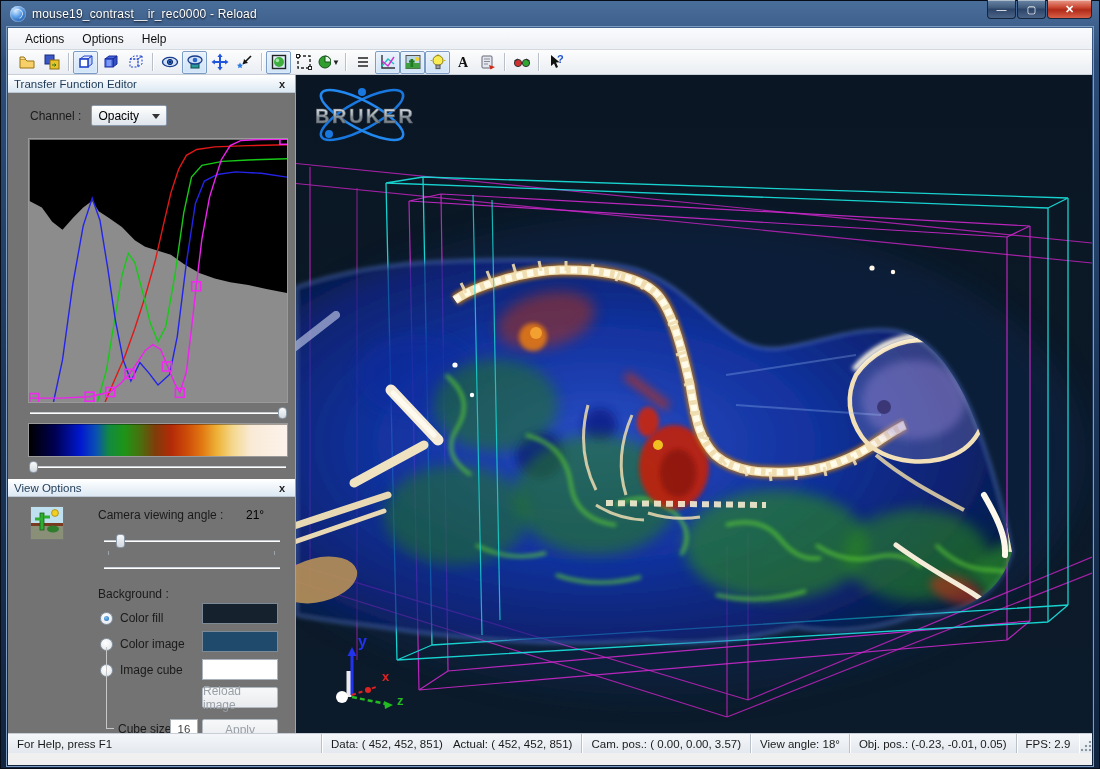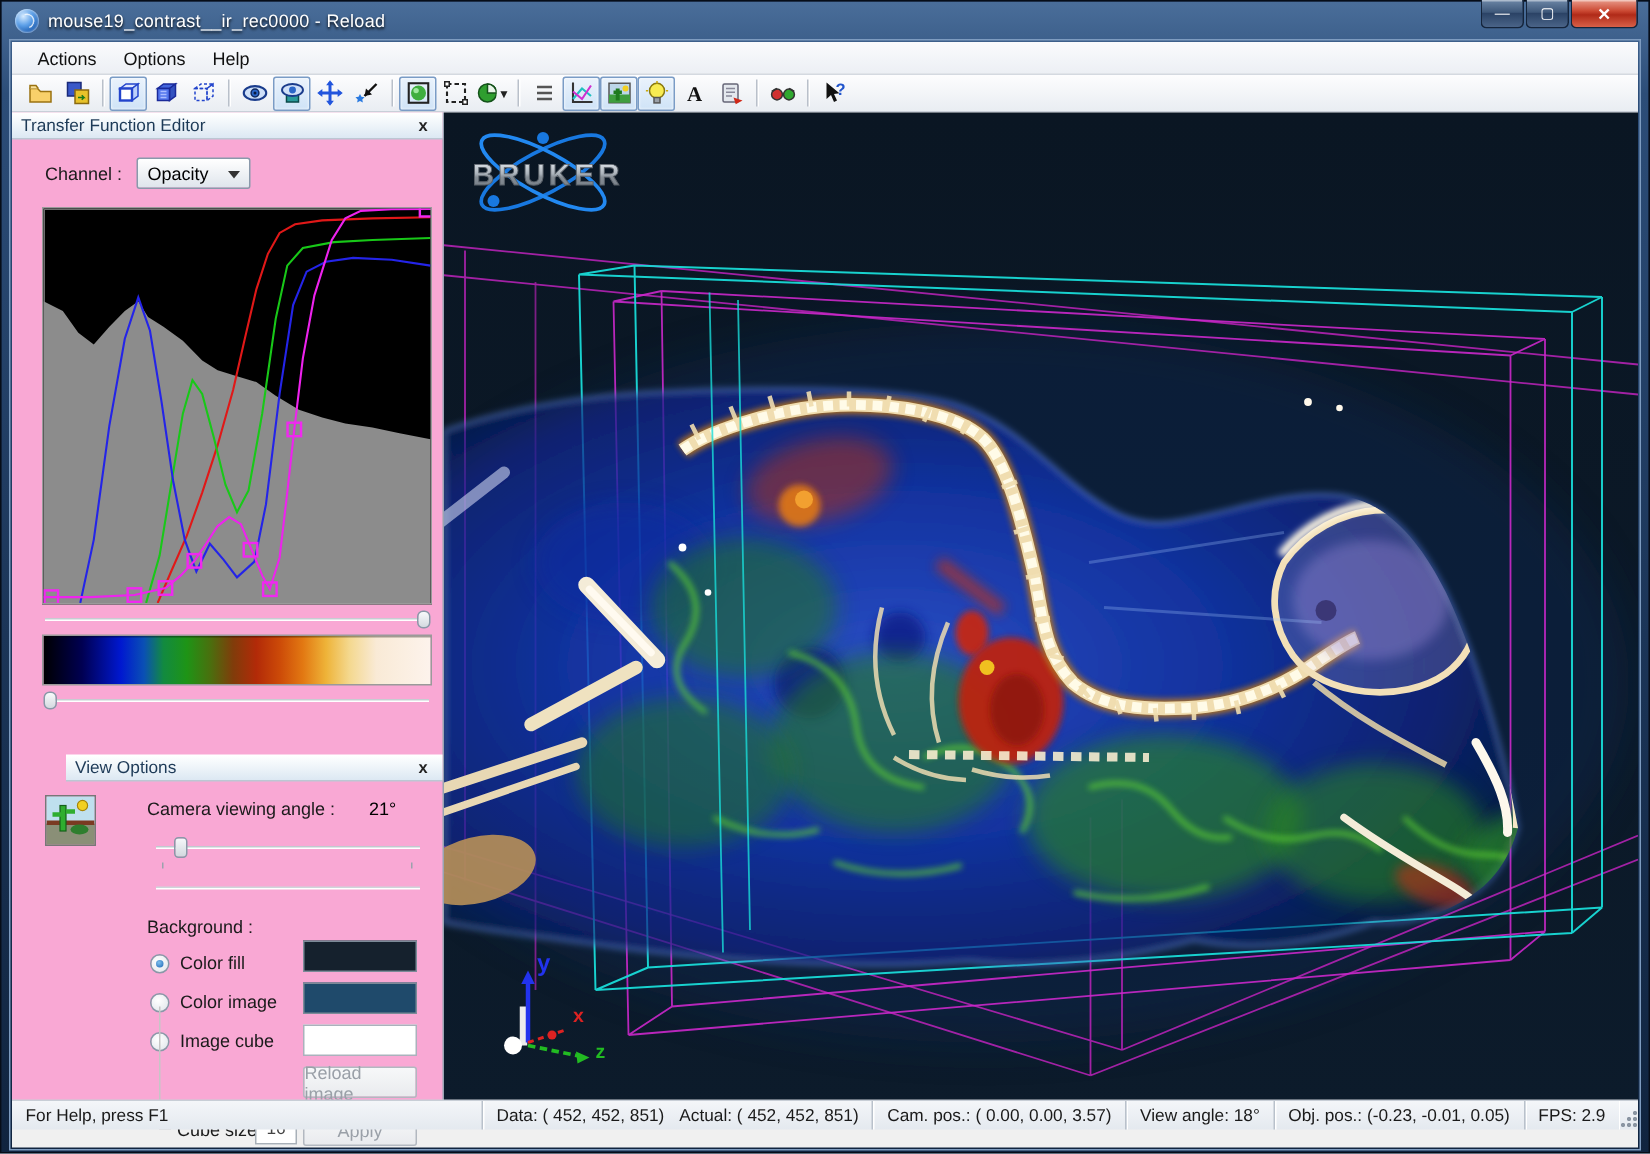--- a/index.html
+++ b/index.html
@@ -30,26 +30,26 @@
     border-bottom:1px solid #d4d9e0; display:flex; align-items:center; padding-left:8px; }
   .menu-item { font-size:12px; color:#111; padding:2px 9px; }
   .toolbar { position:absolute; left:0; top:22px; width:100%; height:25px; background:linear-gradient(180deg,#fdfdfe,#e9edf2);
     border-bottom:1px solid #c9cfd8; display:flex; align-items:center; padding-left:6px; }
   .tbtn { width:25px; height:23px; display:flex; align-items:center; justify-content:center; border:1px solid transparent; border-radius:2px; }
   .tbtn.on { border-color:#7a9cc6; background:linear-gradient(180deg,#eaf3fc,#cfe3f7); box-shadow:inset 0 0 2px #fff; }
   .tsep { width:1px; height:18px; background:#b9c0ca; box-shadow:1px 0 0 #fff; margin:0 4px; }
   .caret { font-size:8px; color:#222; margin-left:1px; }
 
   
-  .leftcol { position:absolute; left:0; top:47px; width:288px; height:670px; background:#f9a8d4; border-right:1px solid #98a4b2; }
+  .leftcol { position:absolute; left:0; top:47px; width:288px; height:670px; background:#737373; border-right:1px solid #98a4b2; }
   .panel-hdr { height:18px; background:linear-gradient(180deg,#feffff,#dce8f3); border-top:1px solid #fff; border-bottom:1px solid #bcc7d3;
     display:flex; align-items:center; font-size:11.5px; color:#1d3a57; padding:0 6px; }
   .panel-hdr .x { margin-left:auto; color:#222; font-size:11px; font-weight:bold; width:14px; text-align:center; }
   .tf-panel { position:absolute; left:0; top:0; width:100%; height:404px; }
-  .vo-panel { position:absolute; left:0; top:428px; width:100%; height:266px;padding-left:36px; }
+  .vo-panel { position:absolute; left:0; top:404px; width:100%; height:266px; }
 
   .channel-row { position:absolute; left:22px; top:30px; display:flex; align-items:center; }
   .lbl { font-size:12px; color:#1a1a1a; }
   .combo { margin-left:10px; width:76px; height:21px; border:1px solid #8a99ab; border-radius:2px;
     background:linear-gradient(180deg,#ffffff,#dfe5ec); display:flex; align-items:center; font-size:12px; padding-left:6px; position:relative; }
   .combo::after { content:""; position:absolute; right:6px; top:8px; border:4px solid transparent; border-top:5px solid #333; }
 
   .tf-plot-wrap { position:absolute; left:20px; top:63px; width:260px; height:265px; background:#000;
     border:1px solid #9a9a9a; box-shadow:inset 1px 1px 0 #6e6e6e; }
   .hslider { position:absolute; left:20px; width:260px; height:14px; }

